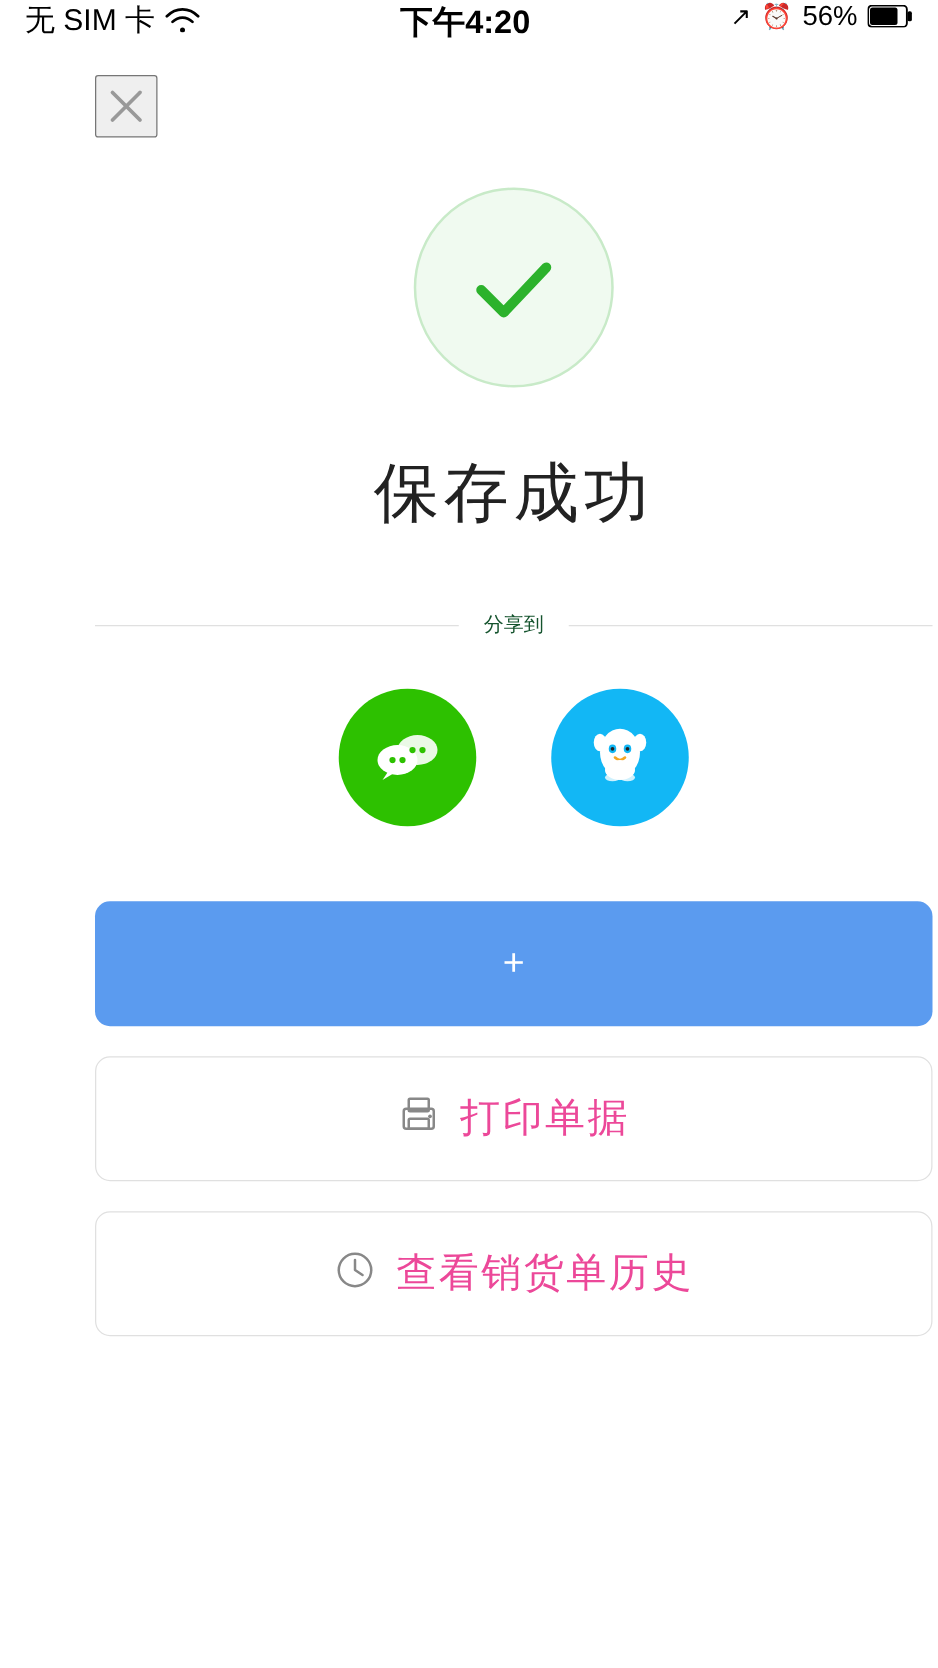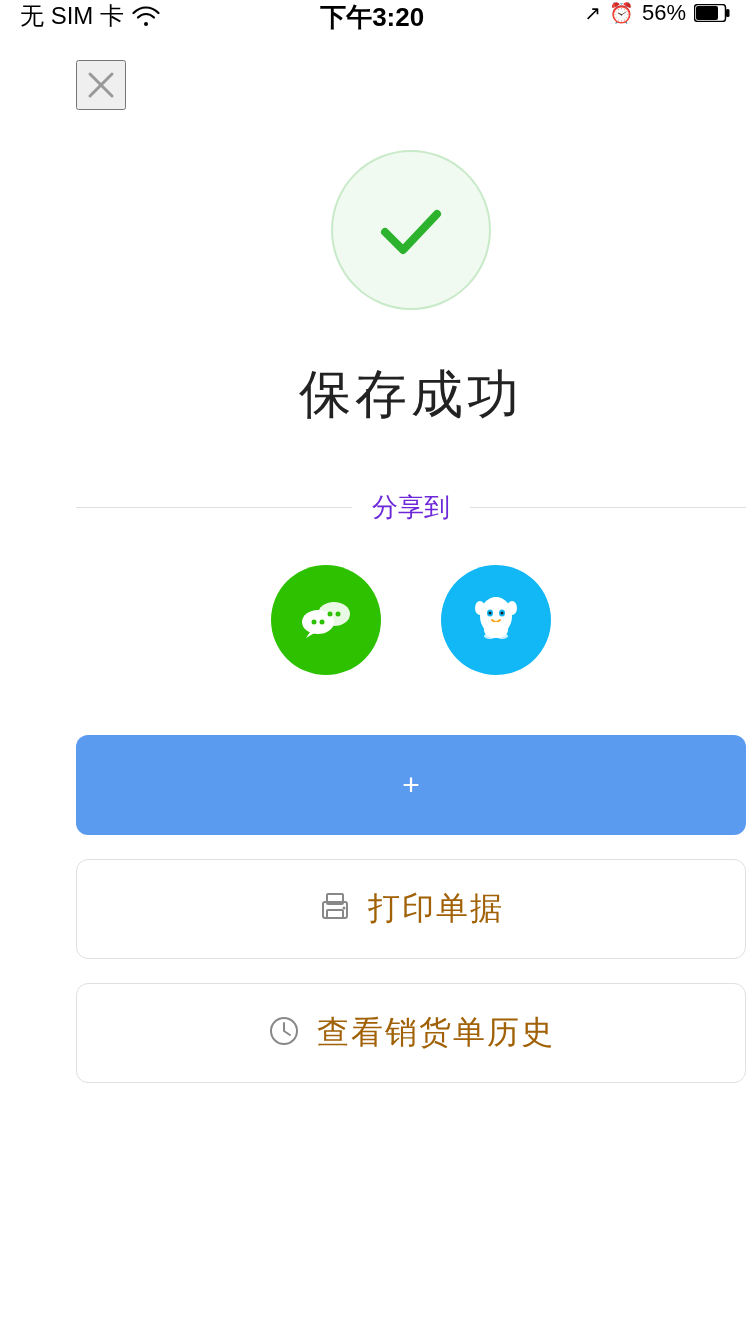--- a/index.html
+++ b/index.html
@@ -124,22 +124,22 @@
       margin-bottom: 40px;
     }
 
     .divider-line {
       flex: 1;
       height: 1px;
       background: #e0e0e0;
     }
 
     .share-label {
-      font-size: 26px;
-      color: #6d28d9;
+      font-size: 16px;
+      color: #14532d;
     }
 
     .share-icons {
       display: flex;
       justify-content: center;
       gap: 60px;
     }
 
     .share-icon-btn {
       width: 110px;
@@ -183,21 +183,21 @@
       outline: none;
     }
 
     .btn-primary {
       background: #5b9bef;
       color: #ffffff;
     }
 
     .btn-secondary {
       background: #ffffff;
-      color: #a16207;
+      color: #ec4899;
       border: 1px solid #e0e0e0;
     }
 
     .btn-icon {
       font-size: 30px;
       line-height: 1;
     }
 
     .btn-text {
       font-size: 32px;
@@ -209,21 +209,21 @@
 
 <div class="status-bar">
   <div class="status-left">
     <span>无 SIM 卡</span>
     <svg class="wifi-icon" viewBox="0 0 28 20" fill="none">
       <path d="M14 16a2 2 0 1 1 0 4 2 2 0 0 1 0-4z" fill="#000"></path>
       <path d="M6 11.5C8.2 9.3 10.9 8 14 8s5.8 1.3 8 3.5" stroke="#000" stroke-width="2.2" stroke-linecap="round" fill="none"></path>
       <path d="M1.5 7C4.8 3.7 9.2 1.5 14 1.5S23.2 3.7 26.5 7" stroke="#000" stroke-width="2.2" stroke-linecap="round" fill="none"></path>
     </svg>
   </div>
-  <div class="status-center">下午3:20</div>
+  <div class="status-center">下午4:20</div>
   <div class="status-right">
     <span style="font-size:20px;">↗</span>
     <span style="font-size:20px;">⏰</span>
     <span>56%</span>
     <svg width="36" height="18" viewBox="0 0 36 18">
       <rect x="0.5" y="0.5" width="31" height="17" rx="3" stroke="#000" stroke-width="1.5" fill="none"></rect>
       <rect x="2" y="2" width="22" height="14" rx="2" fill="#000"></rect>
       <rect x="32" y="5" width="3.5" height="8" rx="1.5" fill="#000"></rect>
     </svg>
   </div>

